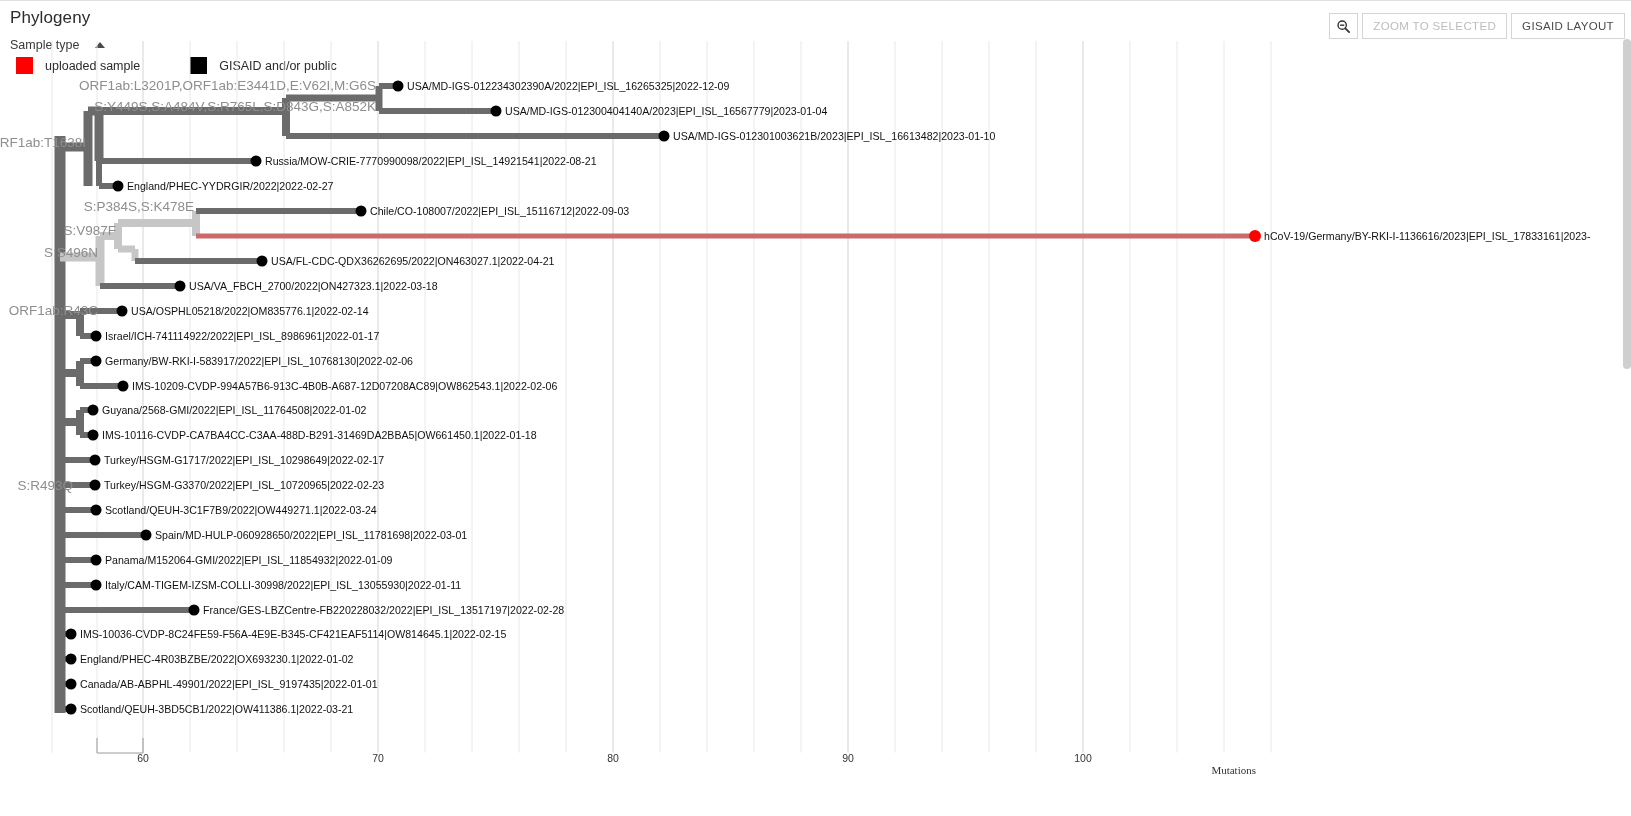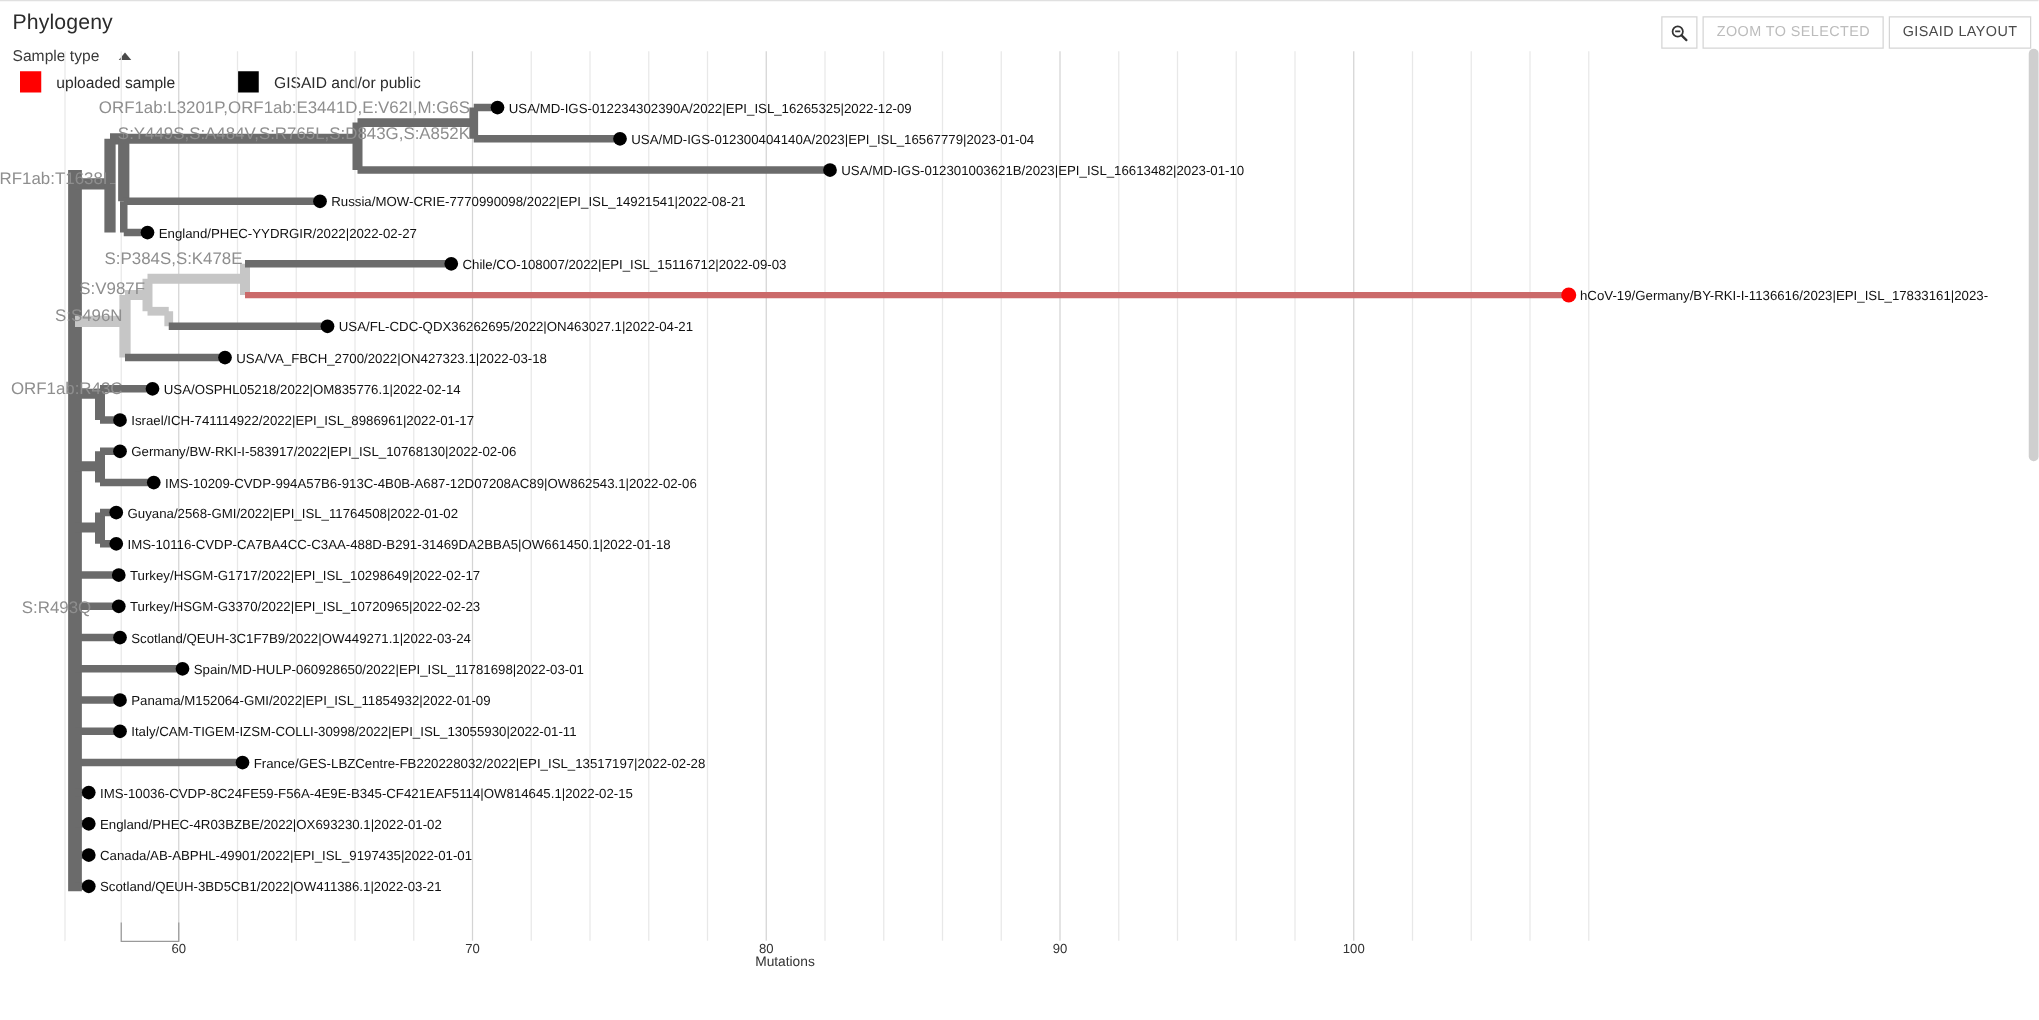--- a/index.html
+++ b/index.html
@@ -73,22 +73,22 @@
   #plot {
     position: absolute; left: 0; top: 0;
     width: 1631px; height: 816px;
     pointer-events: none;
   }
   #plot svg { display: block; }
 
   
   #axis-title {
     position: absolute; left: 0; top: 763px;
-    width: 1256px; text-align: center;
-    font-size: 11px; color: #333;
+    width: 1256px; text-align: right;
+    font-size: 11px; color: #333; font-family: Liberation Serif, serif;
   }
   #right-scroll {
     position: absolute; right: 0px; top: 38px;
     width: 8px; height: 330px;
     background: #cfcfcf; border-radius: 4px;
   }
 </style>
 </head>
 <body>
 

